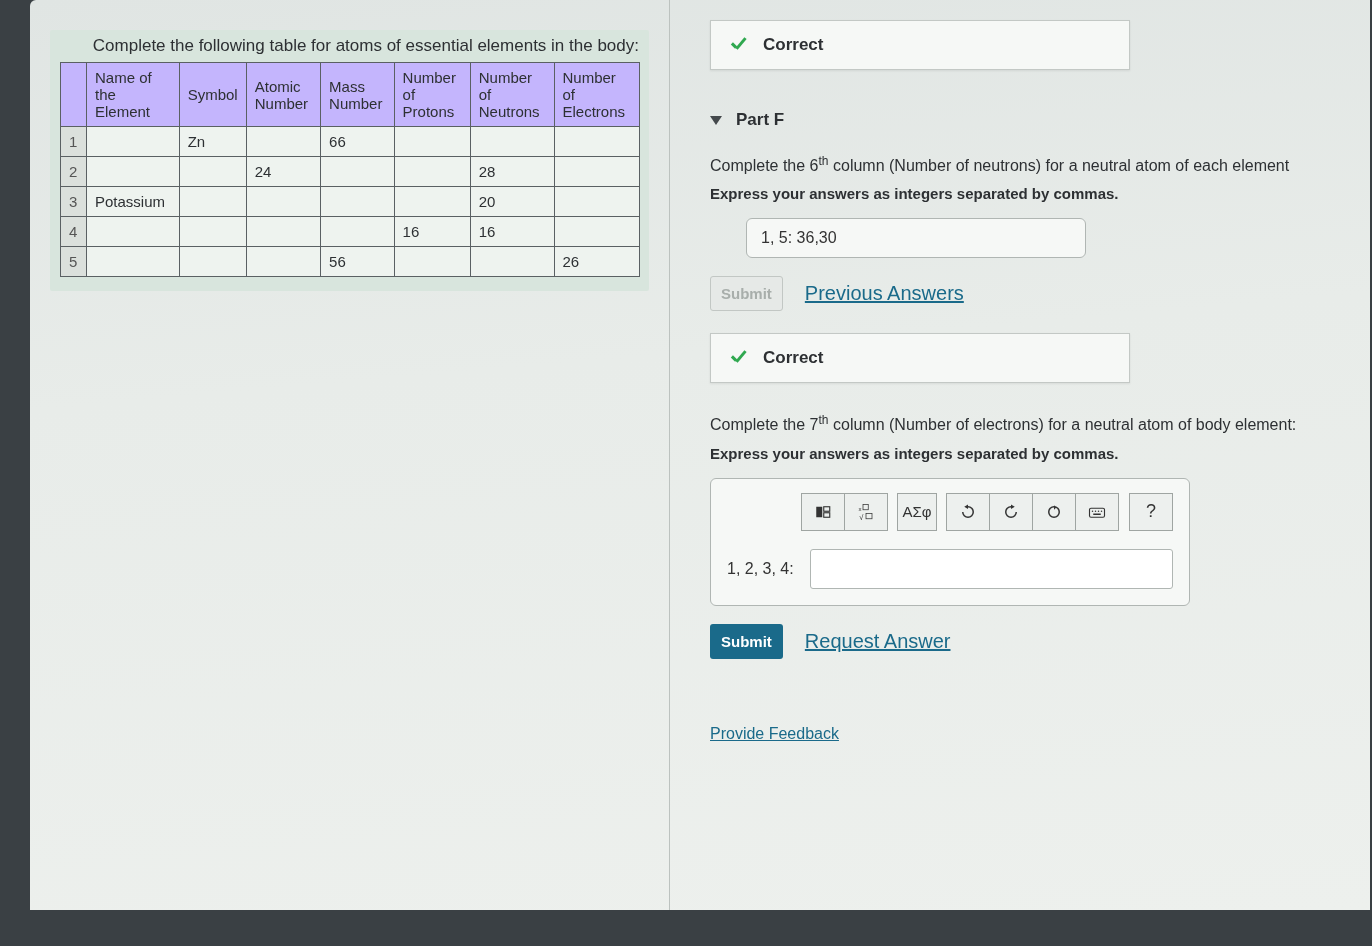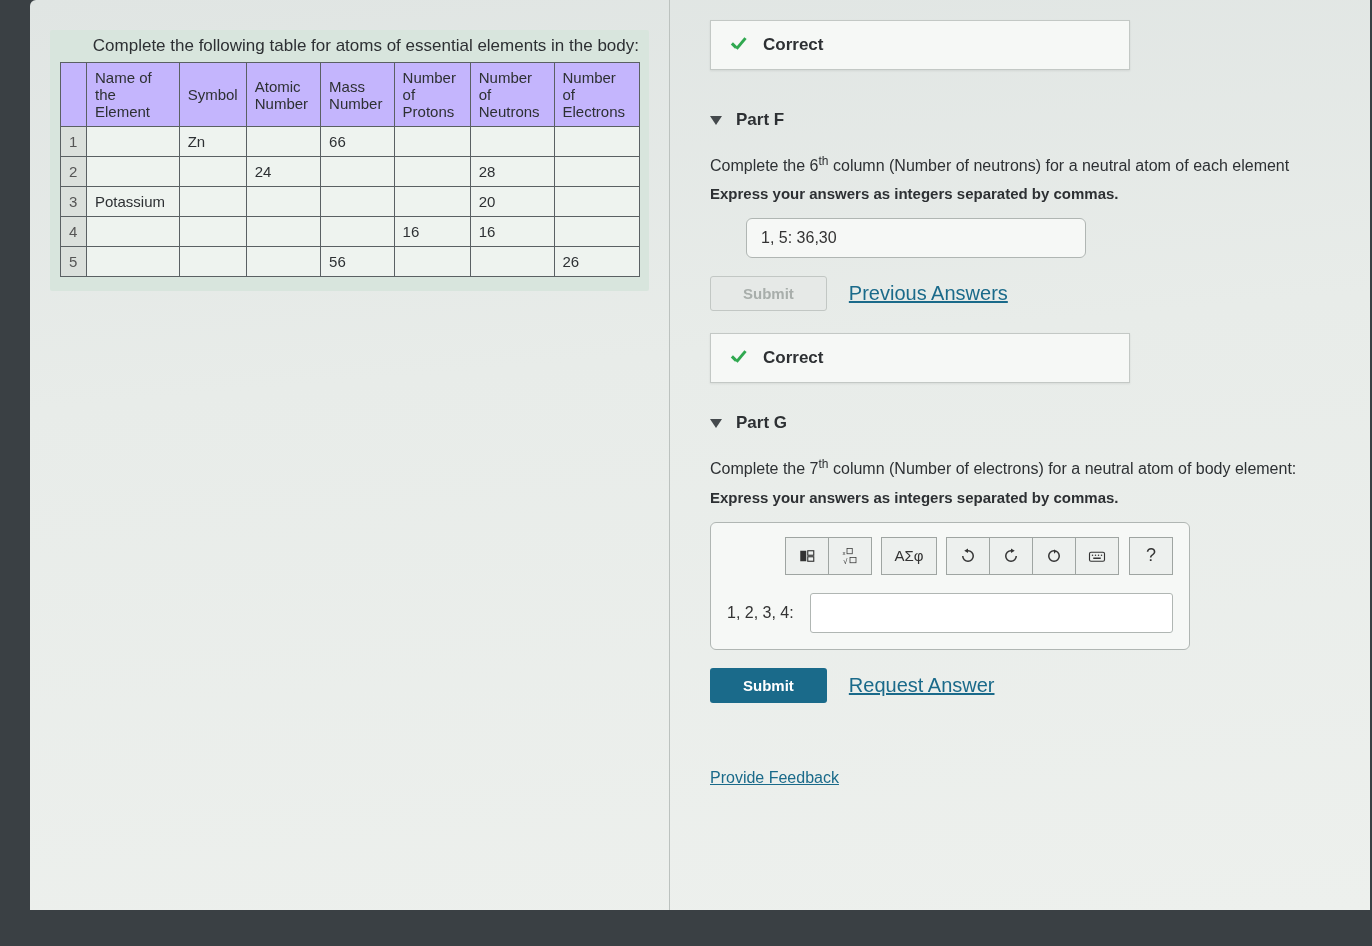--- a/index.html
+++ b/index.html
@@ -93,21 +93,21 @@
     padding: 10px 14px;
     background: #f6f8f6;
     font-size: 16px;
     color: #333;
     margin-bottom: 18px;
     margin-left: 36px;
   }
   .btn-row { display: flex; align-items: center; gap: 22px; margin-bottom: 22px; }
   .btn {
     display: inline-block;
-    padding: 8px 32px;
+    padding: 8px 10px;
     font-size: 15px;
     border-radius: 3px;
     cursor: pointer;
     border: 1px solid transparent;
   }
   .btn-submit {
     background: #1a6a8a;
     color: #fff;
     font-weight: bold;
   }
@@ -308,24 +308,20 @@
         <span class="link">Previous Answers</span>
       </div>
       <div class="correct-banner">
         <span class="check-icon"></span>
         <span class="correct-text">Correct</span>
       </div>
     </div>
 
     
     <div class="section">
-      <div class="part-header">
-        <span class="caret-down"></span>
-        <span>Part G</span>
-      </div>
       <div class="instruction">
         <span>Complete the 7</span><sup>th</sup><span> column (Number of electrons) for a neutral atom of body element:</span>
       </div>
       <div class="sub-instruction">Express your answers as integers separated by commas.</div>
 
       <div class="math-input-wrap">
         <div class="toolbar">
           <span class="tool-btn">
             <svg viewBox="0 0 24 24">
                 <rect x="3" y="5" width="8" height="14" fill="#333"></rect>
@@ -334,21 +330,21 @@
               </svg>
           </span>
           <span class="tool-btn group-end">
             <svg viewBox="0 0 24 24">
                 <text x="2" y="10" font-size="8" fill="#333">x</text>
                 <rect x="8" y="2" width="7" height="7" fill="none" stroke="#333"></rect>
                 <text x="3" y="22" font-size="10" fill="#333">√</text>
                 <rect x="12" y="14" width="8" height="7" fill="none" stroke="#333"></rect>
               </svg>
           </span>
-          <span class="tool-btn group-end" style="width:56px;font-size:15px;">ΑΣφ</span>
+          <span class="tool-btn group-end" style="width:40px;font-size:15px;">ΑΣφ</span>
           <span class="tool-btn">
             <svg viewBox="0 0 24 24">
                 <path d="M12 5 A7 7 0 1 1 5 12" fill="none" stroke="#333" stroke-width="2"></path>
                 <path d="M12 2 L12 8 L7 5 Z" fill="#333"></path>
               </svg>
           </span>
           <span class="tool-btn">
             <svg viewBox="0 0 24 24">
                 <path d="M12 5 A7 7 0 1 0 19 12" fill="none" stroke="#333" stroke-width="2"></path>
                 <path d="M12 2 L12 8 L17 5 Z" fill="#333"></path>

